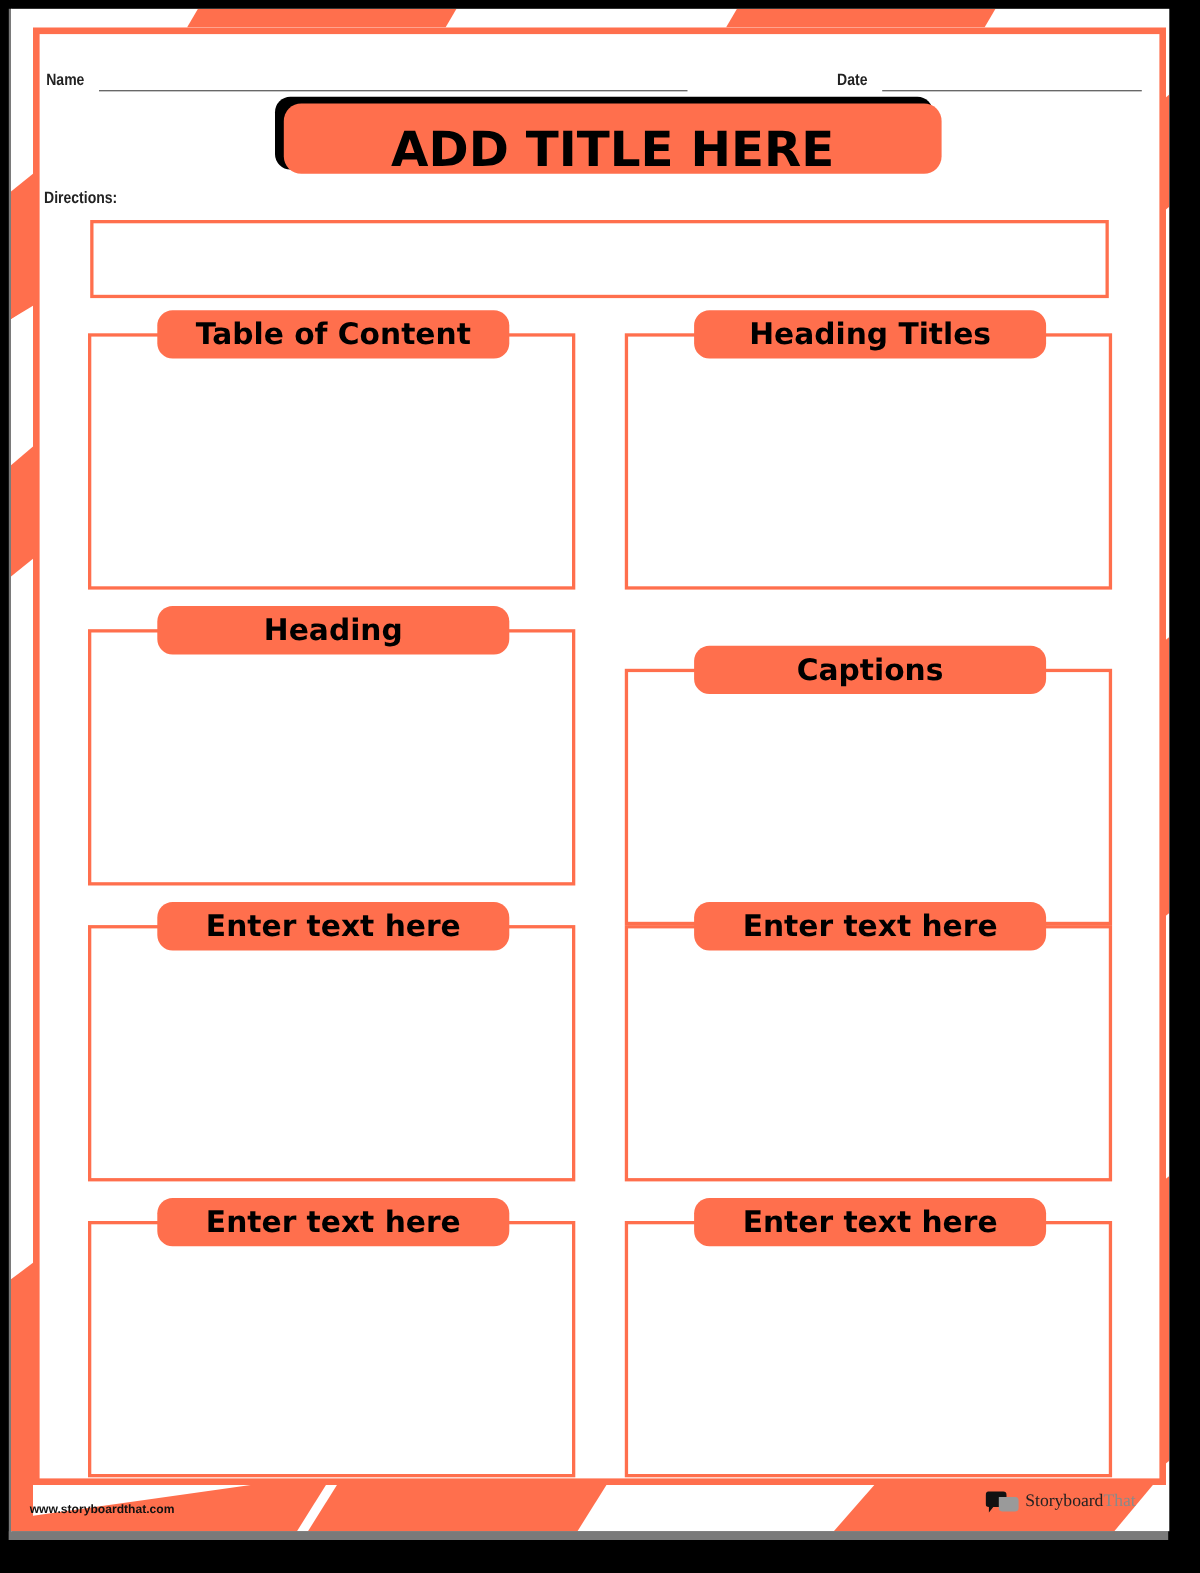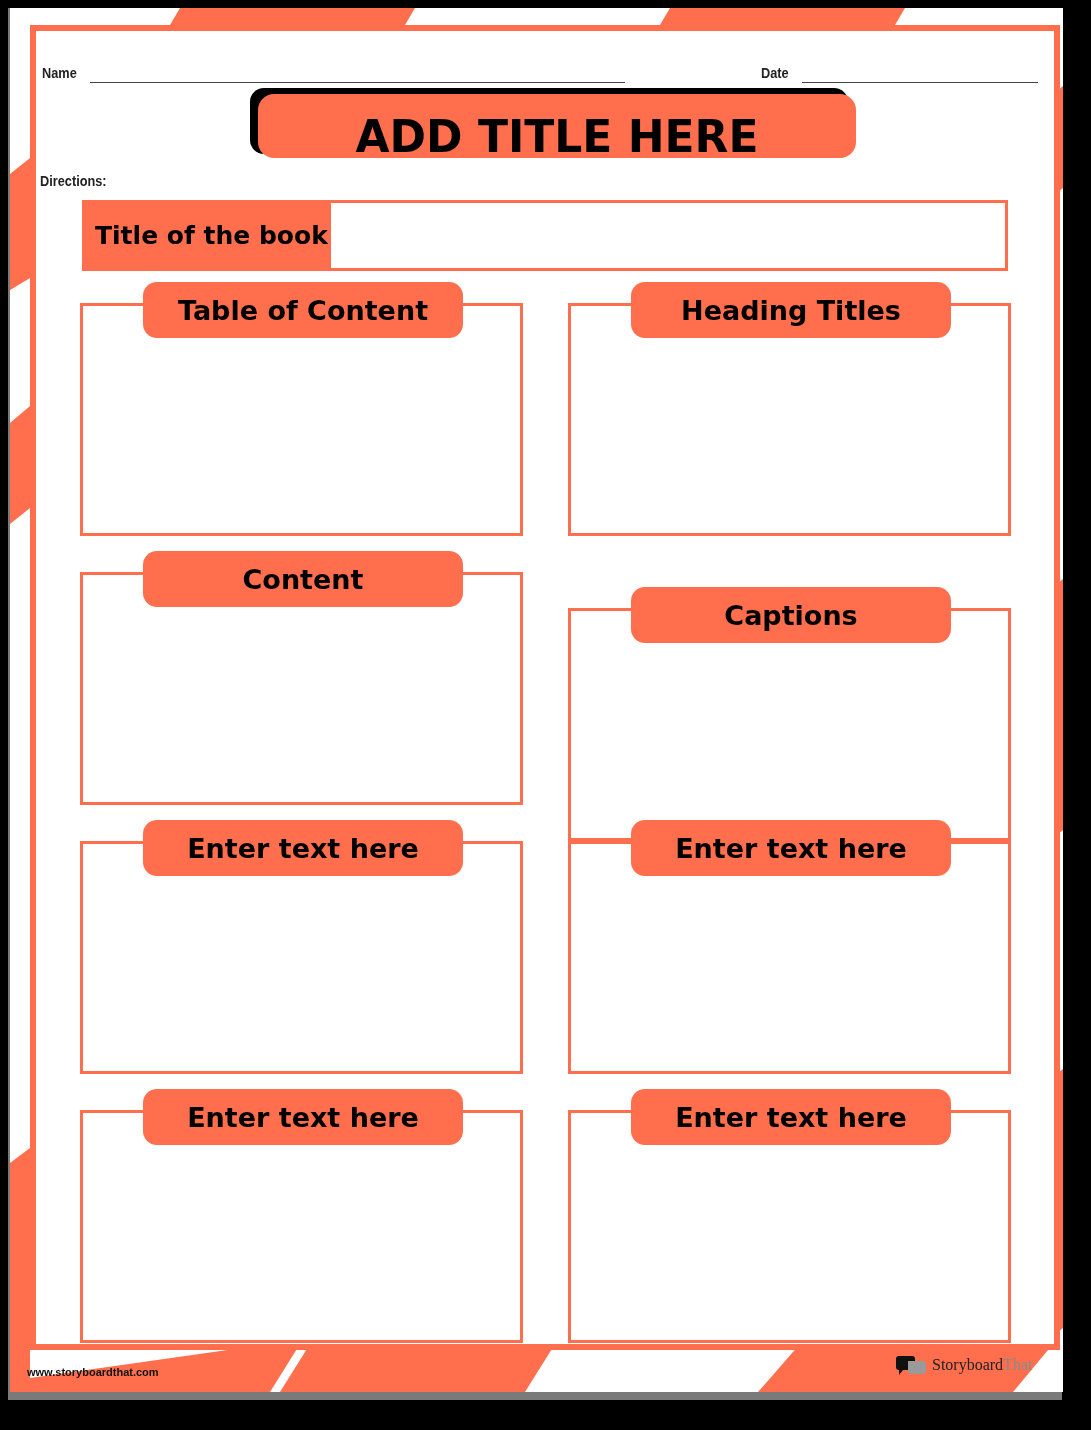--- a/index.html
+++ b/index.html
@@ -59,21 +59,21 @@
     .book-input {
       position: absolute; left: 246px; top: 0; right: 0; bottom: 0;
     }
 
     .box {
       position: absolute; width: 443px; height: 233px;
       border: 3px solid var(--accent); box-sizing: border-box; background: #fff;
     }
     .box-inner { position: absolute; inset: 0; }
     .box-header {
-      position: absolute; width: 320px; height: 56px; top: -24px; left: 60px;
+      position: absolute; width: 320px; height: 44px; top: -24px; left: 60px;
       background: var(--accent); border-radius: 14px;
       display: flex; align-items: center; justify-content: center;
     }
     .box-header span {
       font-family: "DejaVu Sans", sans-serif; font-weight: bold; font-size: 27px; color: #000;
     }
 
     .footer-url {
       position: absolute; left: 27px; top: 1366px; font-family: "Liberation Sans", sans-serif;
       font-weight: bold; font-size: 11px; color: #111; text-align: right;
@@ -124,42 +124,39 @@
 <div class="rule" style="left:802px;top:82px;width:236px"></div>
 
 <div class="title-shadow"></div>
 <div class="title-pill">
   <span class="title-text">ADD TITLE HERE</span>
 </div>
 
 <div class="label-small" style="left:40px;top:172px">Directions:</div>
 
 <div class="book-row">
-  <div class="book-label">
-    <span>Title of the book</span>
-  </div>
   <div class="book-input"></div>
 </div>
 
 <div class="box" style="left:80px;top:303px">
   <div class="box-header">
       <span>Table of Content</span>
     </div>
   <div class="box-inner"></div>
 </div>
 <div class="box" style="left:568px;top:303px">
   <div class="box-header">
       <span>Heading Titles</span>
     </div>
   <div class="box-inner"></div>
 </div>
 
 <div class="box" style="left:80px;top:572px">
   <div class="box-header">
-      <span>Content</span>
+      <span>Heading</span>
     </div>
   <div class="box-inner"></div>
 </div>
 <div class="box" style="left:568px;top:608px">
   <div class="box-header">
       <span>Captions</span>
     </div>
   <div class="box-inner"></div>
 </div>
 

